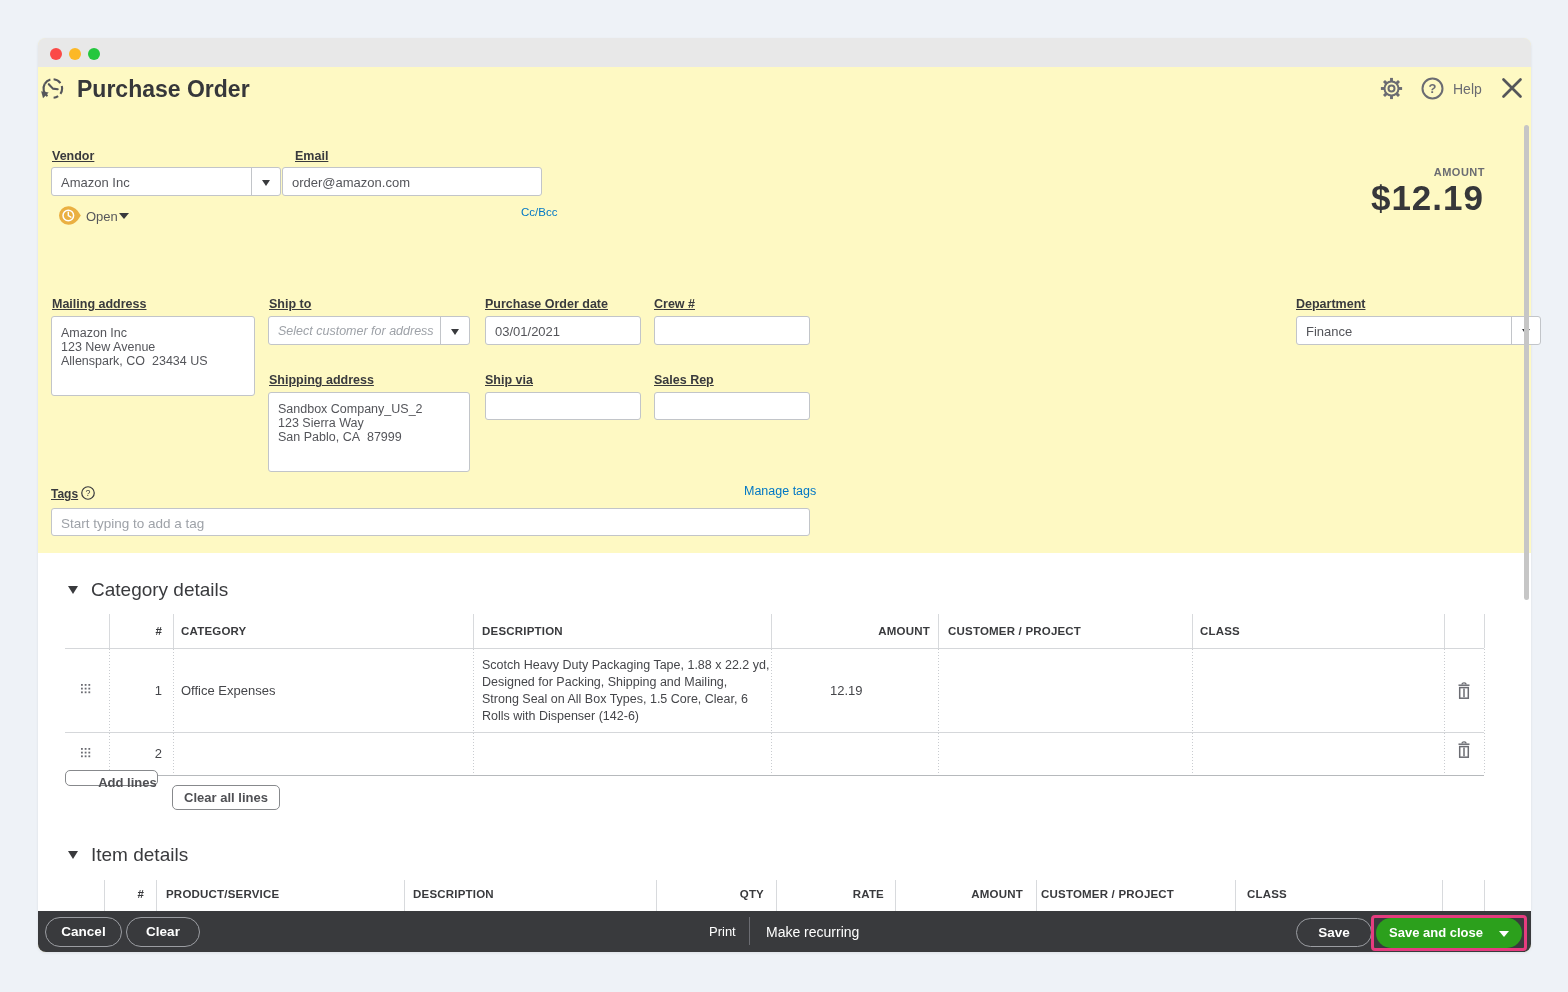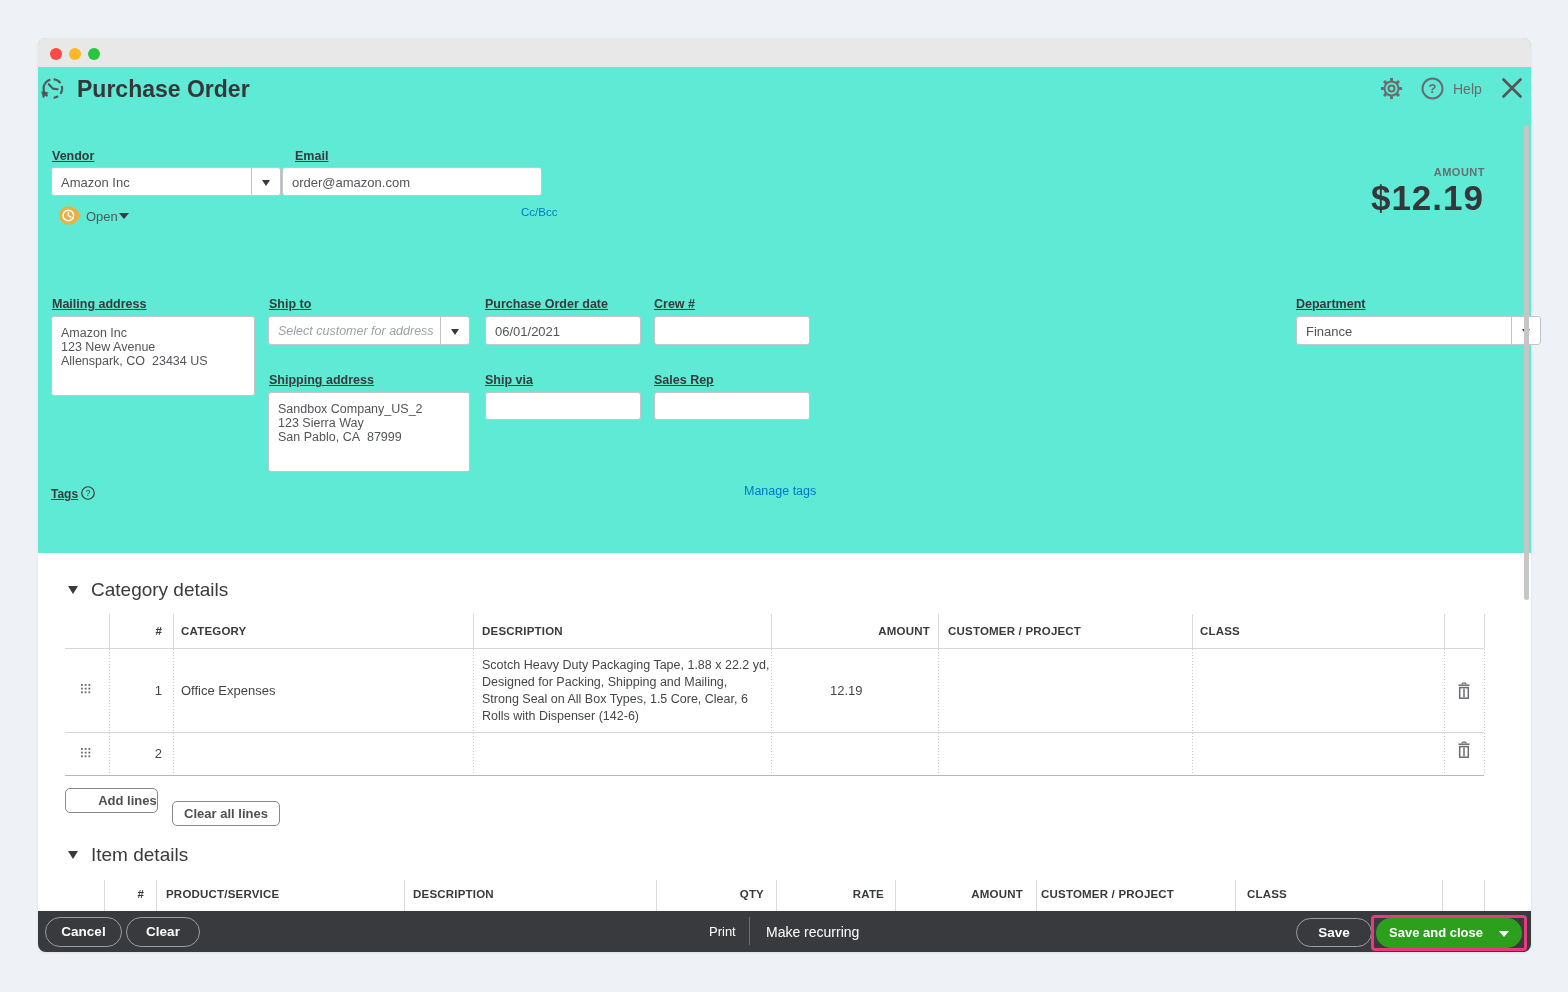--- a/index.html
+++ b/index.html
@@ -1,17 +1,17 @@
 <!DOCTYPE html>
 <html><head>
 <meta charset="utf-8">
 <style>
 * { margin:0; padding:0; box-sizing:border-box; }
 html,body { width:1568px; height:992px; background:#eef2f7; font-family:"Liberation Sans", sans-serif; overflow:hidden; }
-#panel { position:absolute; left:38px; top:38px; width:1493px; height:914px; border-radius:8px; background:#5eead4; box-shadow:0 1px 3px rgba(0,0,0,0.08); }
+#panel { position:absolute; left:38px; top:38px; width:1493px; height:914px; border-radius:8px; background:#fef9c3; box-shadow:0 1px 3px rgba(0,0,0,0.08); }
 #titlebar { position:absolute; left:0; top:0; width:100%; height:29px; background:#e8e8e8; border-radius:8px 8px 0 0; }
 .dot { position:absolute; top:10px; width:12px; height:12px; border-radius:50%; }
 #whitezone { position:absolute; left:0; top:515px; width:100%; height:358px; background:#ffffff; }
 #darkbar { position:absolute; left:0; top:873px; width:100%; height:41px; background:#393a3d; border-radius:0 0 8px 8px; }
 .label { position:absolute; font-size:12.5px; font-weight:bold; color:#393a3d;text-decoration:underline; }
 .input { position:absolute; background:#fff; border:1px solid #c2c5c9; border-radius:3px; font-size:13px; color:#54555a; }
 .itext { padding:7px 0 0 9px; }
 .seltri { position:absolute; width:0; height:0; border-left:4.5px solid transparent; border-right:4.5px solid transparent; border-top:6px solid #393a3d; }
 .selbar { position:absolute; right:28px; top:0; bottom:0; width:1px; background:#c2c5c9; }
 .link { color:#0077c5; position:absolute; }
@@ -97,21 +97,21 @@
     <div style="padding:9px 0 0 9px; line-height:14px;">Amazon Inc<br>123 New Avenue<br>Allenspark, CO&nbsp; 23434 US</div>
   </div>
   <div class="label" style="left:231px; top:259px;">Ship to</div>
   <div class="input" style="left:230px; top:278px; width:202px; height:29px;">
     <div class="itext" style="font-style:italic; color:#9ea2a8; font-size:12.5px;">Select customer for address</div>
     <div class="selbar"></div>
     <div class="seltri" style="right:10px; top:12px;"></div>
   </div>
   <div class="label" style="left:447px; top:259px;">Purchase Order date</div>
   <div class="input" style="left:447px; top:278px; width:156px; height:29px;">
-    <div class="itext">06/01/2021</div>
+    <div class="itext">03/01/2021</div>
   </div>
   <div class="label" style="left:616px; top:259px;">Crew #</div>
   <div class="input" style="left:616px; top:278px; width:156px; height:29px;"></div>
   <div class="label" style="left:1258px; top:259px;">Department</div>
   <div class="input" style="left:1258px; top:278px; width:245px; height:29px;">
     <div class="itext">Finance</div>
     <div class="selbar"></div>
     <div class="seltri" style="right:10px; top:12px;"></div>
   </div>
 
@@ -123,20 +123,23 @@
   <div class="input" style="left:447px; top:354px; width:156px; height:28px;"></div>
   <div class="label" style="left:616px; top:335px;">Sales Rep</div>
   <div class="input" style="left:616px; top:354px; width:156px; height:28px;"></div>
 
   <div class="label" style="left:13px; top:449px; font-size:12px;">Tags</div>
   <svg id="tagq" style="position:absolute; left:43px; top:448px;" width="14" height="14" viewBox="0 0 15 15">
     <circle cx="7.5" cy="7.5" r="6.7" stroke="#393a3d" stroke-width="1.3" fill="none"></circle>
     <text x="7.5" y="11" font-family="Liberation Sans, sans-serif" font-size="9.5" fill="#393a3d" text-anchor="middle">?</text>
   </svg>
   <div class="link" style="left:706px; top:446px; font-size:12.5px;">Manage tags</div>
+  <div class="input" style="left:13px; top:470px; width:759px; height:28px;">
+    <div class="itext" style="color:#9ea2a8; font-size:13.5px;">Start typing to add a tag</div>
+  </div>
 
   <div id="whitezone">
     <div class="sechead" style="left:30px; top:26px;"><span class="tri-down"></span>Category details</div>
 
     <div class="solv" style="left:71px; top:61px; height:34px;"></div>
       <div class="dotv" style="left:71px; top:96px; height:126px;"></div>
     <div class="solv" style="left:135px; top:61px; height:34px;"></div>
       <div class="dotv" style="left:135px; top:96px; height:126px;"></div>
     <div class="solv" style="left:435px; top:61px; height:34px;"></div>
       <div class="dotv" style="left:435px; top:96px; height:126px;"></div>
@@ -200,22 +203,22 @@
         </g>
   </svg>
     <div style="position:absolute; left:94px; top:193px; width:30px; text-align:right; font-size:13px; color:#45464a;">2</div>
     <svg class="trash" style="position:absolute; left:1420px; top:188px;" width="12" height="17" viewBox="0 0 12 17">
     <path d="M0.5 3.2 h11" stroke="#6b6c72" stroke-width="1.5"></path>
     <path d="M4 2.6 c0-2.2 4-2.2 4 0" stroke="#6b6c72" stroke-width="1.3" fill="none"></path>
     <rect x="1.7" y="5.6" width="8.6" height="10.6" stroke="#6b6c72" stroke-width="1.5" fill="none"></rect>
     <path d="M6 6.5 v8.8" stroke="#6b6c72" stroke-width="1.5"></path>
   </svg>
 
-    <div class="btn" style="left:27px; top:235px; width:93px; height:25px; line-height:23px;padding-left:32px;">Add lines</div>
-    <div class="btn" style="left:134px; top:232px; width:108px; height:25px; line-height:23px;margin-top:16px;">Clear all lines</div>
+    <div class="btn" style="left:27px; top:217px; width:93px; height:16px; line-height:23px;padding-left:32px;">Add lines</div>
+    <div class="btn" style="left:134px; top:232px; width:108px; height:25px; line-height:23px;">Clear all lines</div>
 
     <div class="sechead" style="left:30px; top:291px;"><span class="tri-down"></span>Item details</div>
 
     <div class="solv" style="left:66px; top:327px; height:31px;"></div>
     <div class="solv" style="left:118px; top:327px; height:31px;"></div>
     <div class="solv" style="left:366px; top:327px; height:31px;"></div>
     <div class="solv" style="left:618px; top:327px; height:31px;"></div>
     <div class="solv" style="left:738px; top:327px; height:31px;"></div>
     <div class="solv" style="left:857px; top:327px; height:31px;"></div>
     <div class="solv" style="left:998px; top:327px; height:31px;"></div>

